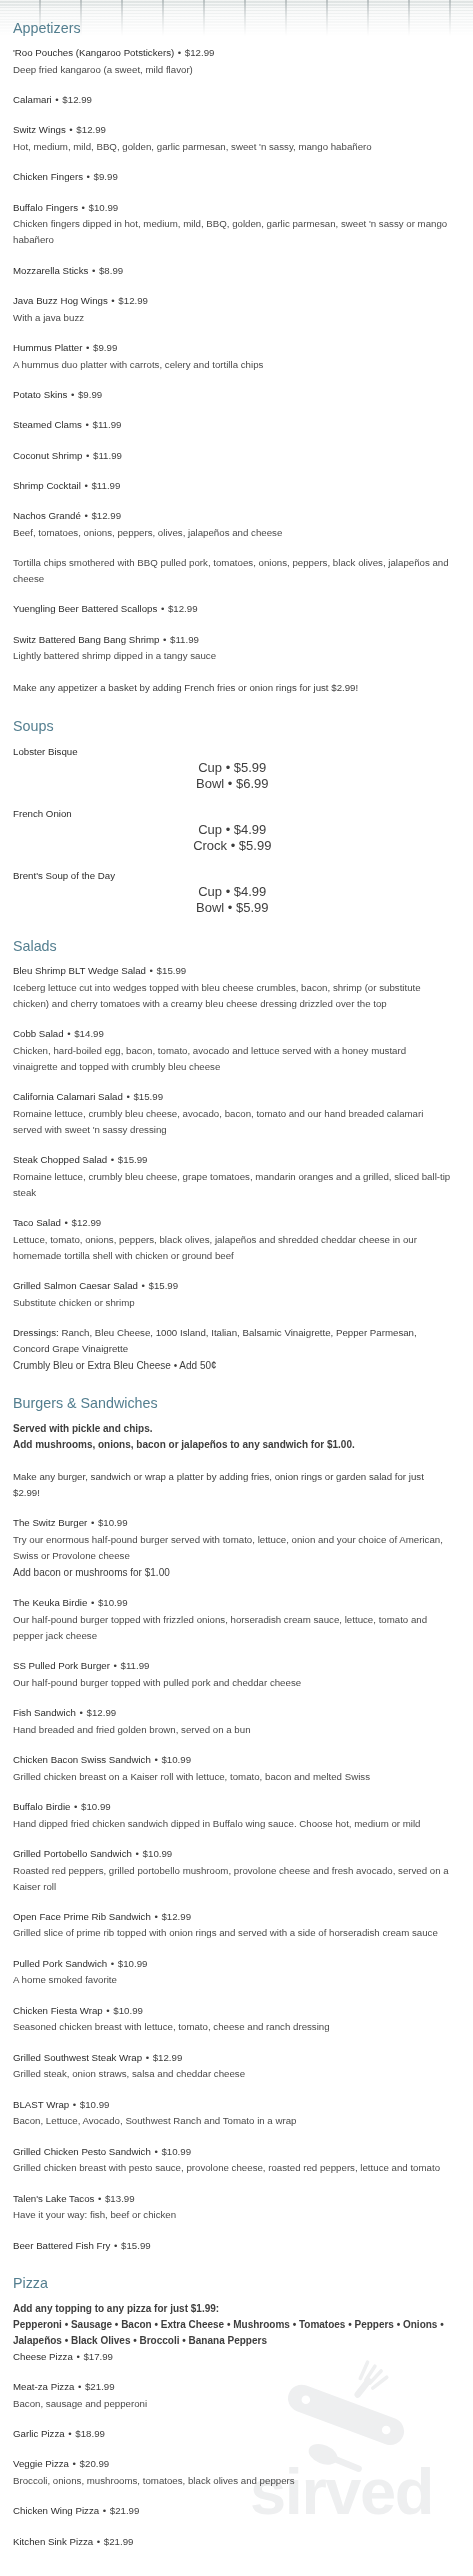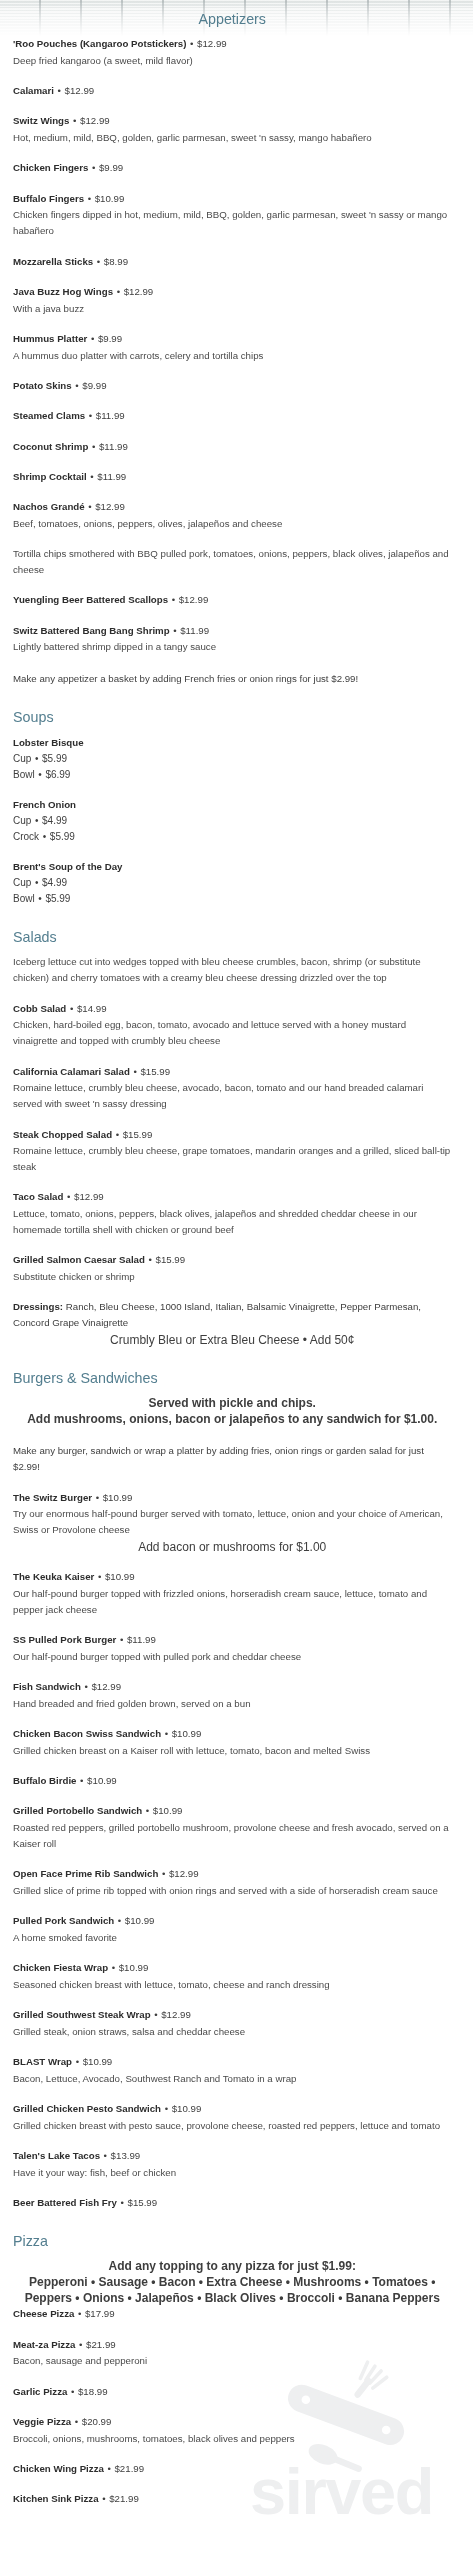--- a/index.html
+++ b/index.html
@@ -43,42 +43,41 @@
     z-index:2;
     padding:8.6px 21.5px 0 13px;
   }
   .section-title{
     font-size:14.3px;
     font-weight:normal;
     color:#537e8f;
     line-height:17px;
     margin:21.5px 0 8.6px 0;
   }
-  .section:first-child .section-title{margin-top:2px;text-align:center;}
+  .section:first-child .section-title{margin-top:11px;}
   .item{margin:0 0 14.3px 0;}
   .item-head{font-size:9.7px;line-height:16px;color:#3e3e3e;}
-  .item-name{font-weight:bold;color:#2d2d2d;margin-top:8px;}
+  .item-name{font-weight:normal;color:#2d2d2d;margin-top:8px;}
   .bullet{margin:0 3.6px;color:#3e3e3e;}
   .item-price{color:#3e3e3e;}
   .inline-text{color:#3e3e3e;}
   .desc{
     margin:0.7px 0 0 0;
     color:#4a4a4a;
     font-size:9.7px;
     line-height:16px;
   }
   .plain{
     margin:0.7px 0 0 0;
     font-style:normal;
     color:#3e3e3e;
-    font-size:12px;
+    font-size:10px;
     line-height:16px;
-    text-align:center;
-  }
-  .variant{font-size:10px;line-height:16px;color:#3e3e3e;}
+  }
+  .variant{font-size:13px;line-height:16px;color:#3e3e3e;text-align:center;}
   .section-intro p{margin:0;font-weight:bold;}
   .section-note{
     font-size:9.7px;
     line-height:16px;
     color:#3e3e3e;
     margin:16px 0 14.3px 0;
   }
   
   .watermark{
     position:absolute;
@@ -207,20 +206,21 @@
           </div>
           <div class="item">
             <div class="item-head"><span class="item-name">Brent's Soup of the Day</span></div>
             <div class="variant"><span class="variant-label">Cup</span><span class="bullet">•</span><span class="item-price">$4.99</span></div>
             <div class="variant"><span class="variant-label">Bowl</span><span class="bullet">•</span><span class="item-price">$5.99</span></div>
           </div>
         </section>
         <section class="section">
           <h2 class="section-title">Salads</h2>
           <div class="item">
+            <div class="item-head"><span class="item-name">Bleu Shrimp BLT Wedge Salad</span><span class="bullet">•</span><span class="item-price">$15.99</span></div>
             <p class="desc">Iceberg lettuce cut into wedges topped with bleu cheese crumbles, bacon, shrimp (or substitute chicken) and cherry tomatoes with a creamy bleu cheese dressing drizzled over the top</p>
           </div>
           <div class="item">
             <div class="item-head"><span class="item-name">Cobb Salad</span><span class="bullet">•</span><span class="item-price">$14.99</span></div>
             <p class="desc">Chicken, hard-boiled egg, bacon, tomato, avocado and lettuce served with a honey mustard vinaigrette and topped with crumbly bleu cheese</p>
           </div>
           <div class="item">
             <div class="item-head"><span class="item-name">California Calamari Salad</span><span class="bullet">•</span><span class="item-price">$15.99</span></div>
             <p class="desc">Romaine lettuce, crumbly bleu cheese, avocado, bacon, tomato and our hand breaded calamari served with sweet 'n sassy dressing</p>
           </div>
@@ -247,37 +247,38 @@
             <p class="plain">Served with pickle and chips.</p>
             <p class="plain">Add mushrooms, onions, bacon or jalapeños to any sandwich for $1.00.</p>
           </div>
           <p class="section-note">Make any burger, sandwich or wrap a platter by adding fries, onion rings or garden salad for just $2.99!</p>
           <div class="item">
             <div class="item-head"><span class="item-name">The Switz Burger</span><span class="bullet">•</span><span class="item-price">$10.99</span></div>
             <p class="desc">Try our enormous half-pound burger served with tomato, lettuce, onion and your choice of American, Swiss or Provolone cheese</p>
             <p class="plain">Add bacon or mushrooms for $1.00</p>
           </div>
           <div class="item">
-            <div class="item-head"><span class="item-name">The Keuka Kaiser</span><span class="bullet">•</span><span class="item-price">$10.99</span></div>
+            <div class="item-head"><span class="item-name">The Keuka Birdie</span><span class="bullet">•</span><span class="item-price">$10.99</span></div>
             <p class="desc">Our half-pound burger topped with frizzled onions, horseradish cream sauce, lettuce, tomato and pepper jack cheese</p>
           </div>
           <div class="item">
             <div class="item-head"><span class="item-name">SS Pulled Pork Burger</span><span class="bullet">•</span><span class="item-price">$11.99</span></div>
             <p class="desc">Our half-pound burger topped with pulled pork and cheddar cheese</p>
           </div>
           <div class="item">
             <div class="item-head"><span class="item-name">Fish Sandwich</span><span class="bullet">•</span><span class="item-price">$12.99</span></div>
             <p class="desc">Hand breaded and fried golden brown, served on a bun</p>
           </div>
           <div class="item">
             <div class="item-head"><span class="item-name">Chicken Bacon Swiss Sandwich</span><span class="bullet">•</span><span class="item-price">$10.99</span></div>
             <p class="desc">Grilled chicken breast on a Kaiser roll with lettuce, tomato, bacon and melted Swiss</p>
           </div>
           <div class="item">
             <div class="item-head"><span class="item-name">Buffalo Birdie</span><span class="bullet">•</span><span class="item-price">$10.99</span></div>
+            <p class="desc">Hand dipped fried chicken sandwich dipped in Buffalo wing sauce. Choose hot, medium or mild</p>
           </div>
           <div class="item">
             <div class="item-head"><span class="item-name">Grilled Portobello Sandwich</span><span class="bullet">•</span><span class="item-price">$10.99</span></div>
             <p class="desc">Roasted red peppers, grilled portobello mushroom, provolone cheese and fresh avocado, served on a Kaiser roll</p>
           </div>
           <div class="item">
             <div class="item-head"><span class="item-name">Open Face Prime Rib Sandwich</span><span class="bullet">•</span><span class="item-price">$12.99</span></div>
             <p class="desc">Grilled slice of prime rib topped with onion rings and served with a side of horseradish cream sauce</p>
           </div>
           <div class="item">

